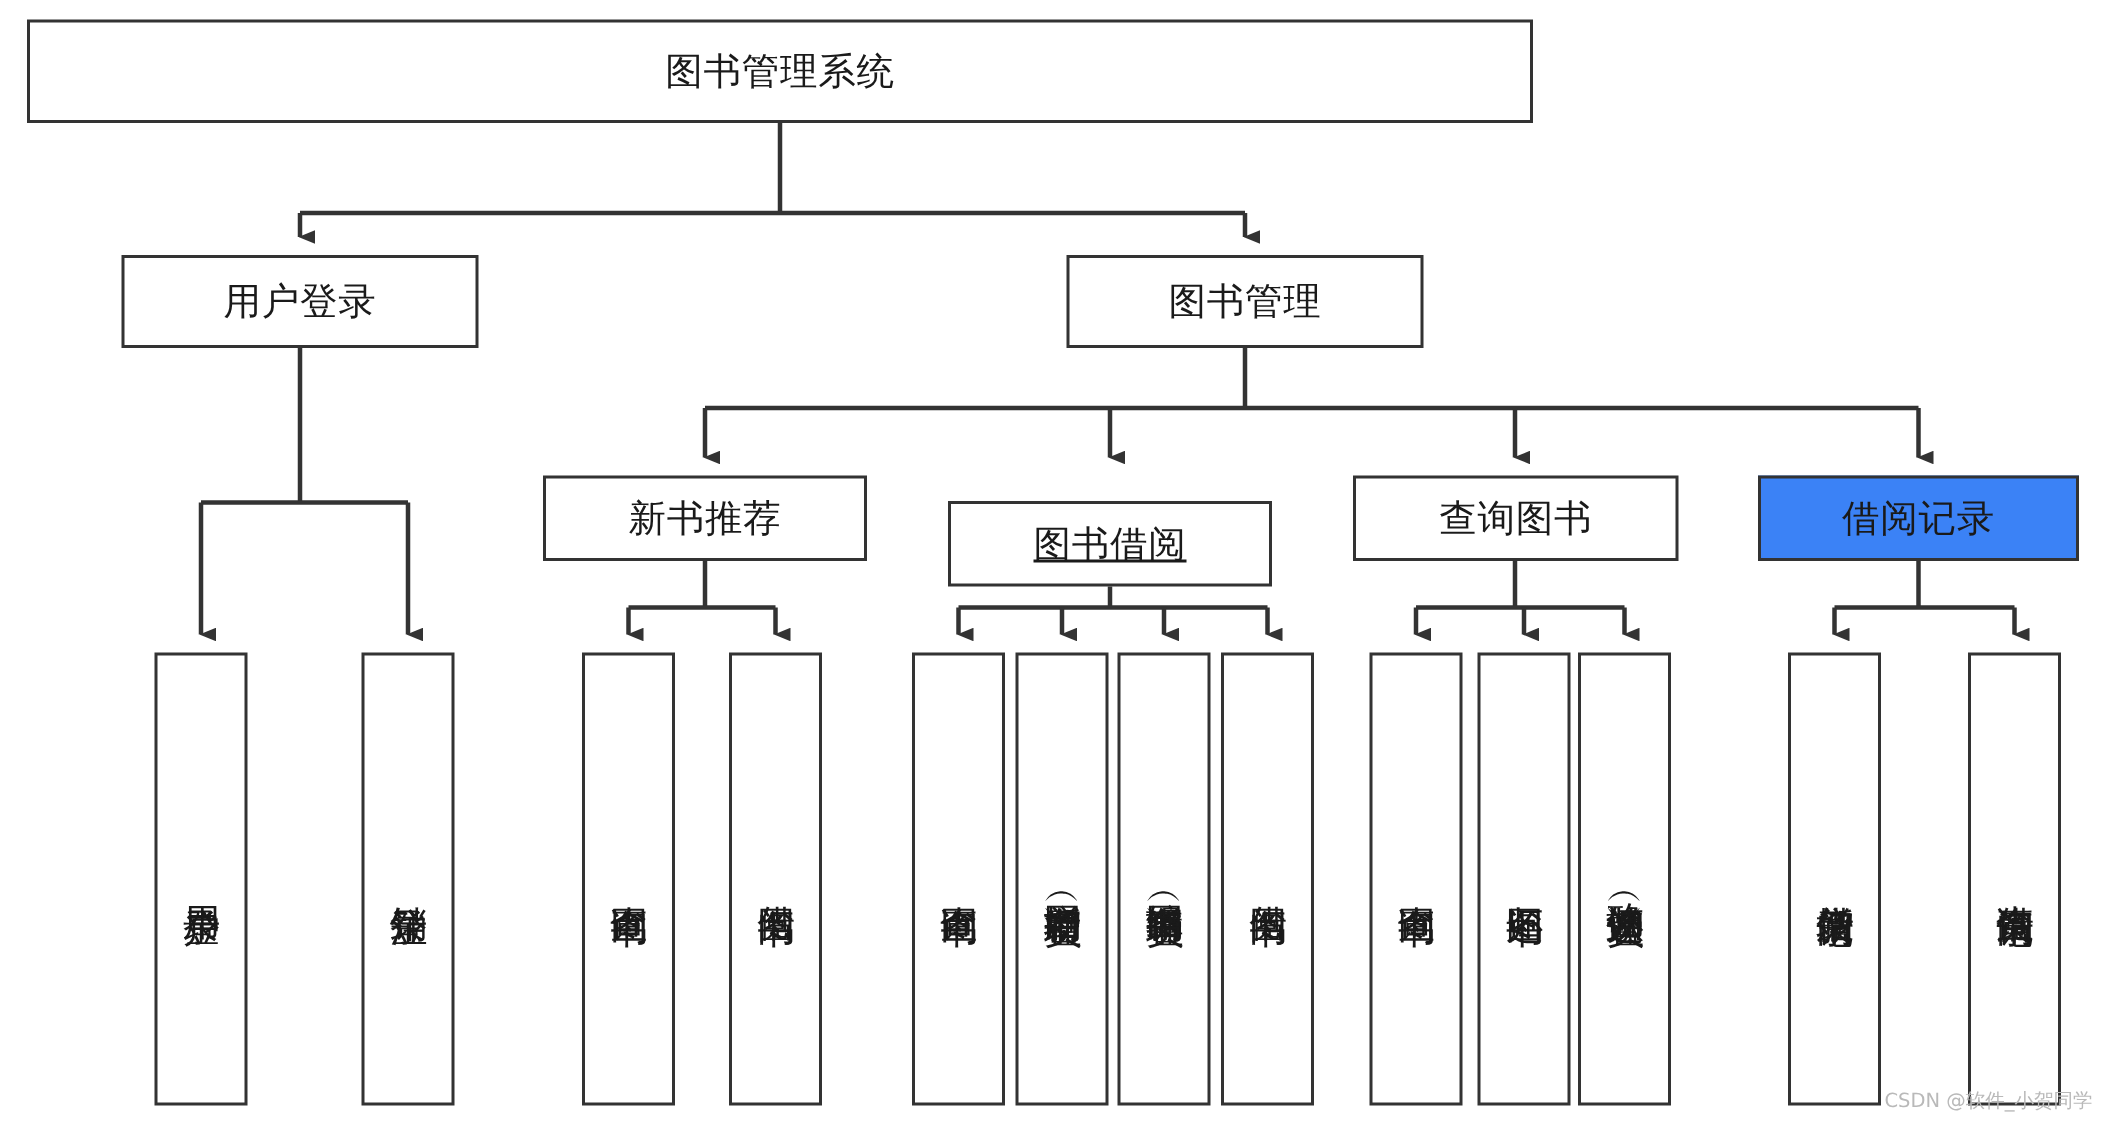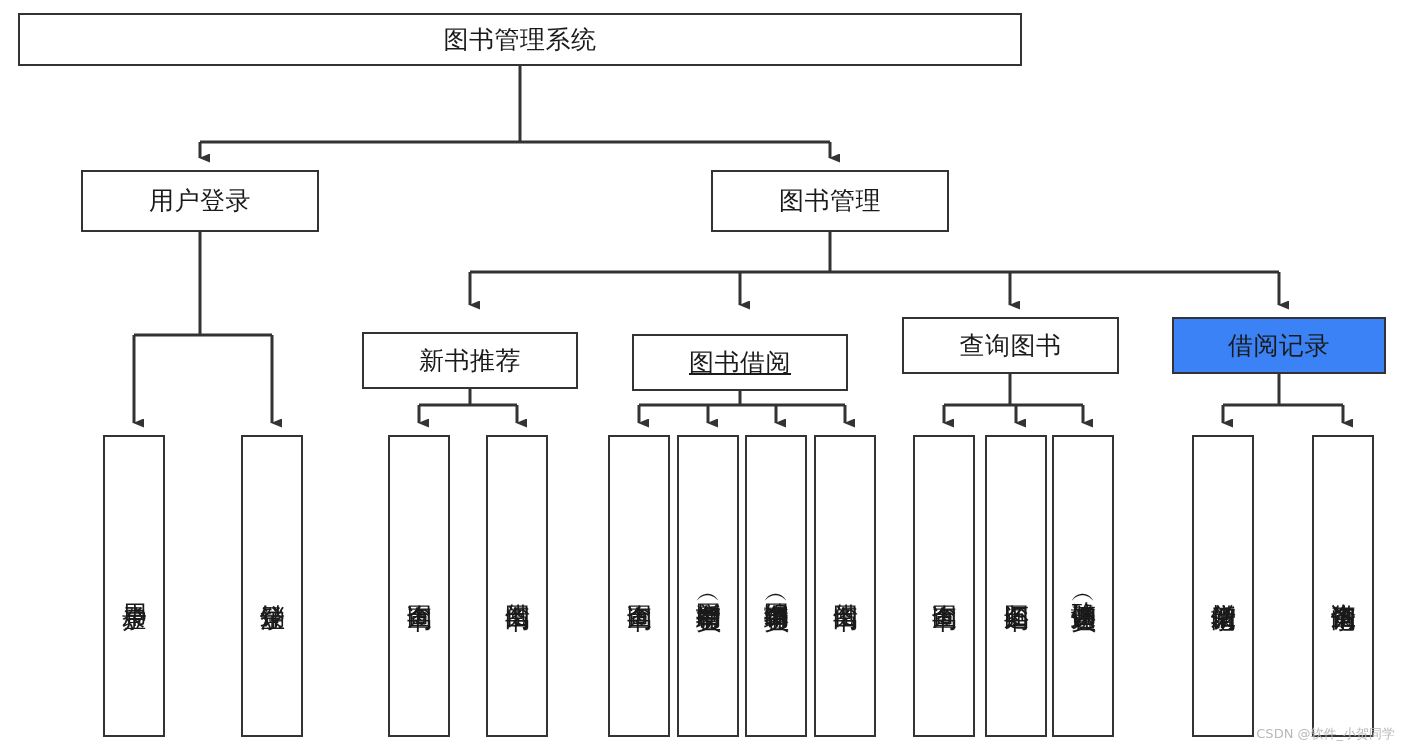--- a/index.html
+++ b/index.html
@@ -109,26 +109,26 @@
       <path d="M 1016,405 L 1016,423" marker-end="url(#arrow)"></path>
       <path d="M 1083,405 L 1083,423" marker-end="url(#arrow)"></path>
 
       <path d="M 1279,374 L 1279,405"></path>
       <path d="M 1223,405 L 1343,405"></path>
       <path d="M 1223,405 L 1223,423" marker-end="url(#arrow)"></path>
       <path d="M 1343,405 L 1343,423" marker-end="url(#arrow)"></path>
     </g>
   </svg>
 
-  <div class="node node-h" style="left: 18px; top: 13px; width: 1004px; height: 53px; border-color: rgb(51, 51, 51); background: rgb(255, 255, 255); color: rgb(26, 26, 26);">图书管理系统</div>
+  <div class="node node-h" style="left: 18px; top: 13px; width: 1004px; height: 69px; border-color: rgb(51, 51, 51); background: rgb(255, 255, 255); color: rgb(26, 26, 26);">图书管理系统</div>
 
   <div class="node node-h" style="left: 81px; top: 170px; width: 238px; height: 62px; border-color: rgb(51, 51, 51); background: rgb(255, 255, 255); color: rgb(26, 26, 26);">用户登录</div>
   <div class="node node-h" style="left: 711px; top: 170px; width: 238px; height: 62px; border-color: rgb(51, 51, 51); background: rgb(255, 255, 255); color: rgb(26, 26, 26);">图书管理</div>
 
-  <div class="node node-h" style="left: 362px; top: 317px; width: 216px; height: 57px; border-color: rgb(51, 51, 51); background: rgb(255, 255, 255); color: rgb(26, 26, 26); margin-top: 15px;">新书推荐</div>
+  <div class="node node-h" style="left: 362px; top: 317px; width: 216px; height: 57px; border-color: rgb(51, 51, 51); background: rgb(255, 255, 255); color: rgb(26, 26, 26);">新书推荐</div>
   <div class="node node-h" style="left: 632px; top: 334px; width: 216px; height: 57px; border-color: rgb(51, 51, 51); background: rgb(255, 255, 255); color: rgb(26, 26, 26); text-decoration: underline;">图书借阅</div>
   <div class="node node-h" style="left: 902px; top: 317px; width: 217px; height: 57px; border-color: rgb(51, 51, 51); background: rgb(255, 255, 255); color: rgb(26, 26, 26);">查询图书</div>
   <div class="node node-h" style="left: 1172px; top: 317px; width: 214px; height: 57px; border-color: rgb(51, 51, 51); background: #3b82f6; color: rgb(26, 26, 26);">借阅记录</div>
 
   <div class="node node-v" style="left: 103px; top: 435px; width: 62px; height: 302px; border-color: rgb(51, 51, 51); background: rgb(255, 255, 255); color: rgb(26, 26, 26);">用户登录</div>
   <div class="node node-v" style="left: 241px; top: 435px; width: 62px; height: 302px; border-color: rgb(51, 51, 51); background: rgb(255, 255, 255); color: rgb(26, 26, 26);">注销登录</div>
   <div class="node node-v" style="left: 388px; top: 435px; width: 62px; height: 302px; border-color: rgb(51, 51, 51); background: rgb(255, 255, 255); color: rgb(26, 26, 26);">查询图书</div>
   <div class="node node-v" style="left: 486px; top: 435px; width: 62px; height: 302px; border-color: rgb(51, 51, 51); background: rgb(255, 255, 255); color: rgb(26, 26, 26);">借阅图书</div>
   <div class="node node-v" style="left: 608px; top: 435px; width: 62px; height: 302px; border-color: rgb(51, 51, 51); background: rgb(255, 255, 255); color: rgb(26, 26, 26);">查询图书</div>
   <div class="node node-v" style="left: 677px; top: 435px; width: 62px; height: 302px; border-color: rgb(51, 51, 51); background: rgb(255, 255, 255); color: rgb(26, 26, 26);">新增图书（管理员）</div>

